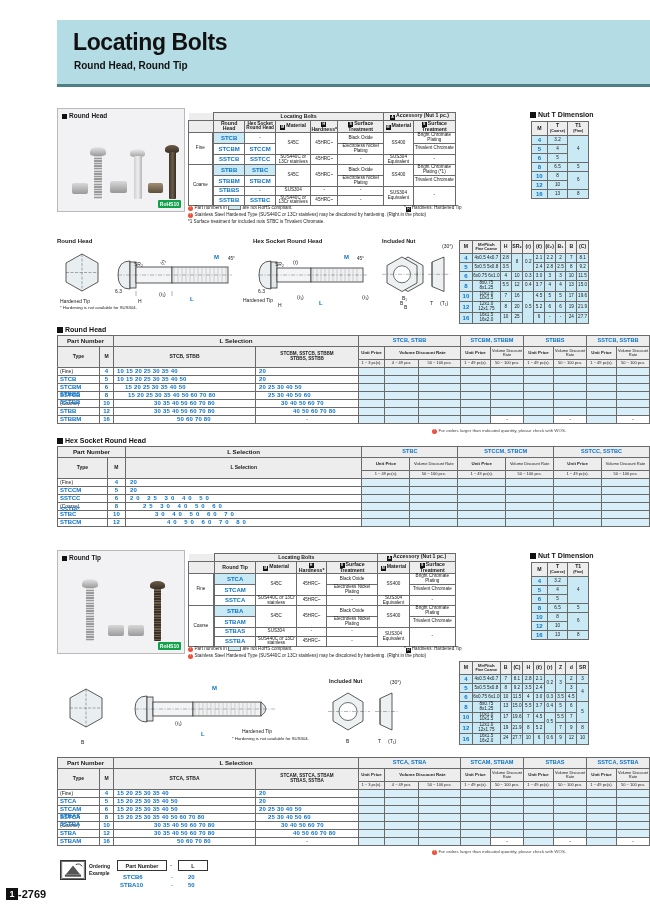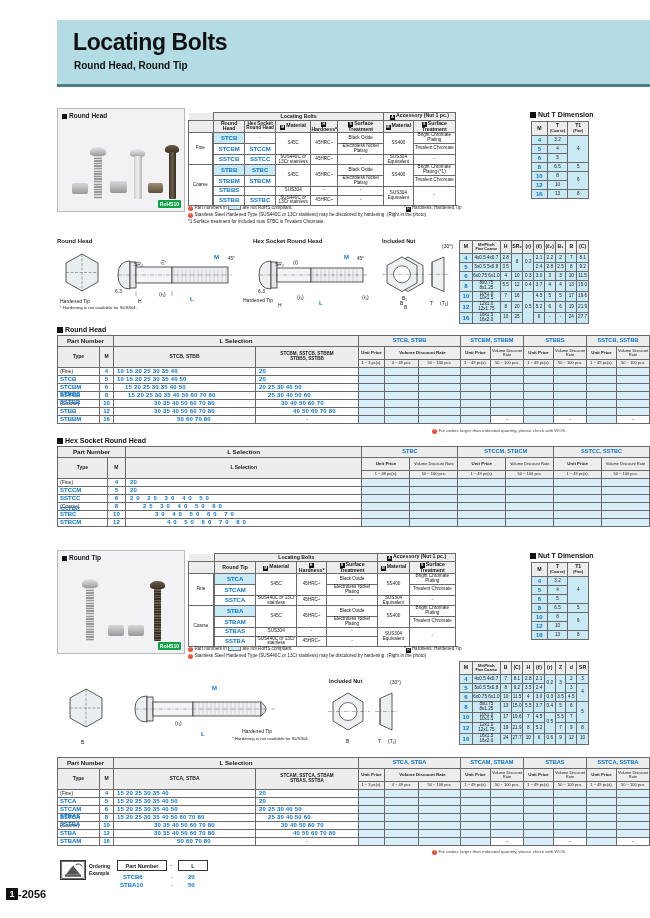--- a/index.html
+++ b/index.html
@@ -1226,16 +1226,16 @@
     <div class="ordbox" style="left:121px; top:3px; width:30px; height:11px; line-height:11px;">L</div>
     <div class="ordval" style="left:66px; top:17px;">STCB6</div>
     <div class="ordval" style="left:114px; top:17px;">-</div>
     <div class="ordval" style="left:131px; top:17px;">20</div>
     <div class="ordval" style="left:63px; top:25px;">STBA10</div>
     <div class="ordval" style="left:114px; top:25px;">-</div>
     <div class="ordval" style="left:131px; top:25px;">50</div>
   </div>
 
   <div class="pagenum">
-    <span class="sq">1</span><span>-2056</span>
+    <span class="sq">1</span><span>-2769</span>
   </div>
 
 </div>
 
 </body></html>

